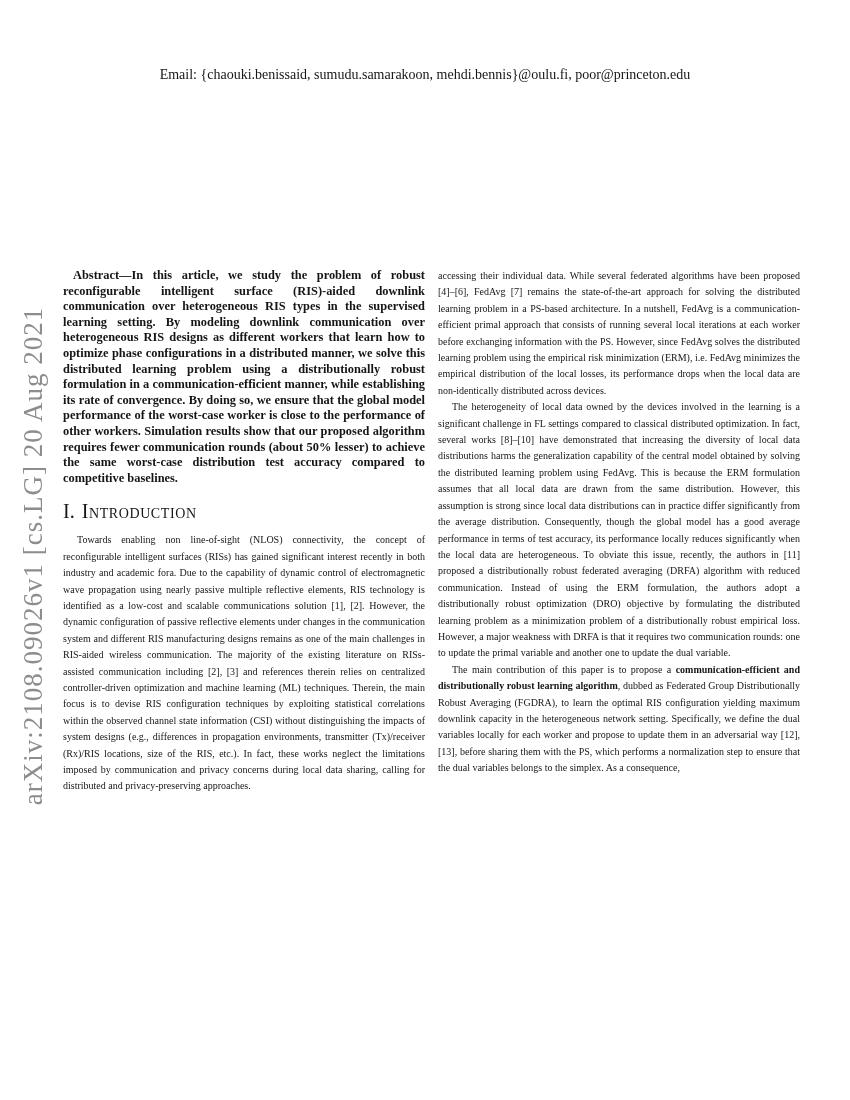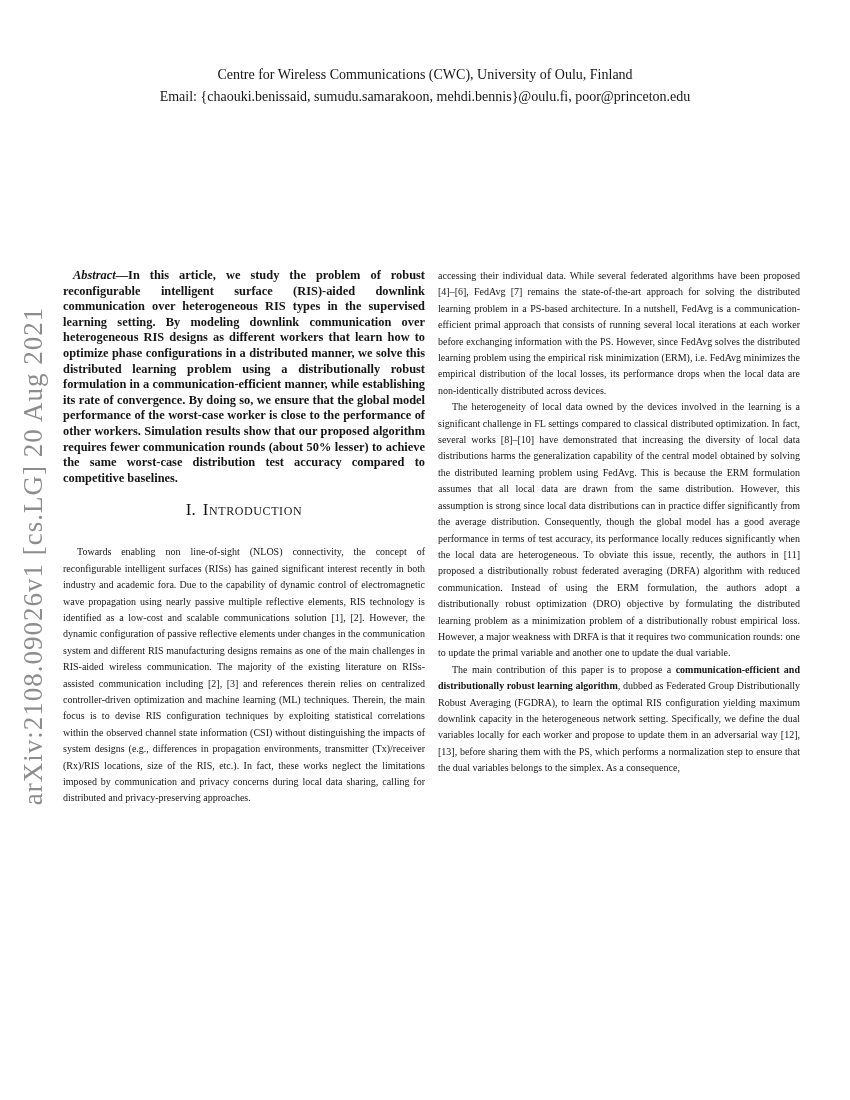--- a/index.html
+++ b/index.html
@@ -63,27 +63,26 @@
   .col-right { left: 438px; }
 
   .abstract {
     font-weight: bold;
     font-size: 12.4px;
     line-height: 15.6px;
     text-align: justify;
     text-indent: 10px;
     margin: 0;
   }
-  .lead { font-style: italic; }
+  .lead { }
 
   .sec-heading {
-    font-size: 17px;
+    font-size: 20px;
     font-weight: normal;
-    text-align: center;
-    margin: 14px 0 24px 0;
+    margin: 14px 0 9px 0;
   }
   .sec-num { margin-right: 7px; }
   .smallcaps { font-variant: small-caps; letter-spacing: 0.6px; }
 
   .body-par {
     font-size: 10px;
     line-height: 16.4px;
     text-align: justify;
     margin: 0;
   }
@@ -91,21 +90,20 @@
   .body-par strong { font-weight: bold; }
 </style>
 </head>
 <body>
 
 <div class="page">
 
   <div class="watermark">arXiv:2108.09026v1  [cs.LG]  20 Aug 2021</div>
 
   <header class="header">
-    <div class="affil">Centre for Wireless Communications (CWC), University of Oulu, Finland</div>
     <div class="email">Email: {chaouki.benissaid, sumudu.samarakoon, mehdi.bennis}@oulu.fi, poor@princeton.edu</div>
   </header>
 
   <section class="col col-left">
     <p class="abstract"><span class="lead">Abstract</span><span>—In this article, we study the problem of robust reconfigurable intelligent surface (RIS)-aided downlink communication over heterogeneous RIS types in the supervised learning setting. By modeling downlink communication over heterogeneous RIS designs as different workers that learn how to optimize phase configurations in a distributed manner, we solve this distributed learning problem using a distributionally robust formulation in a communication-efficient manner, while establishing its rate of convergence. By doing so, we ensure that the global model performance of the worst-case worker is close to the performance of other workers. Simulation results show that our proposed algorithm requires fewer communication rounds (about 50% lesser) to achieve the same worst-case distribution test accuracy compared to competitive baselines.</span></p>
     <h2 class="sec-heading"><span class="sec-num">I.</span><span class="smallcaps">Introduction</span></h2>
     <p class="body-par indent">Towards enabling non line-of-sight (NLOS) connectivity, the concept of reconfigurable intelligent surfaces (RISs) has gained significant interest recently in both industry and academic fora. Due to the capability of dynamic control of electromagnetic wave propagation using nearly passive multiple reflective elements, RIS technology is identified as a low-cost and scalable communications solution [1], [2]. However, the dynamic configuration of passive reflective elements under changes in the communication system and different RIS manufacturing designs remains as one of the main challenges in RIS-aided wireless communication. The majority of the existing literature on RISs-assisted communication including [2], [3] and references therein relies on centralized controller-driven optimization and machine learning (ML) techniques. Therein, the main focus is to devise RIS configuration techniques by exploiting statistical correlations within the observed channel state information (CSI) without distinguishing the impacts of system designs (e.g., differences in propagation environments, transmitter (Tx)/receiver (Rx)/RIS locations, size of the RIS, etc.). In fact, these works neglect the limitations imposed by communication and privacy concerns during local data sharing, calling for distributed and privacy-preserving approaches.</p>
   </section>
 
   <section class="col col-right">

